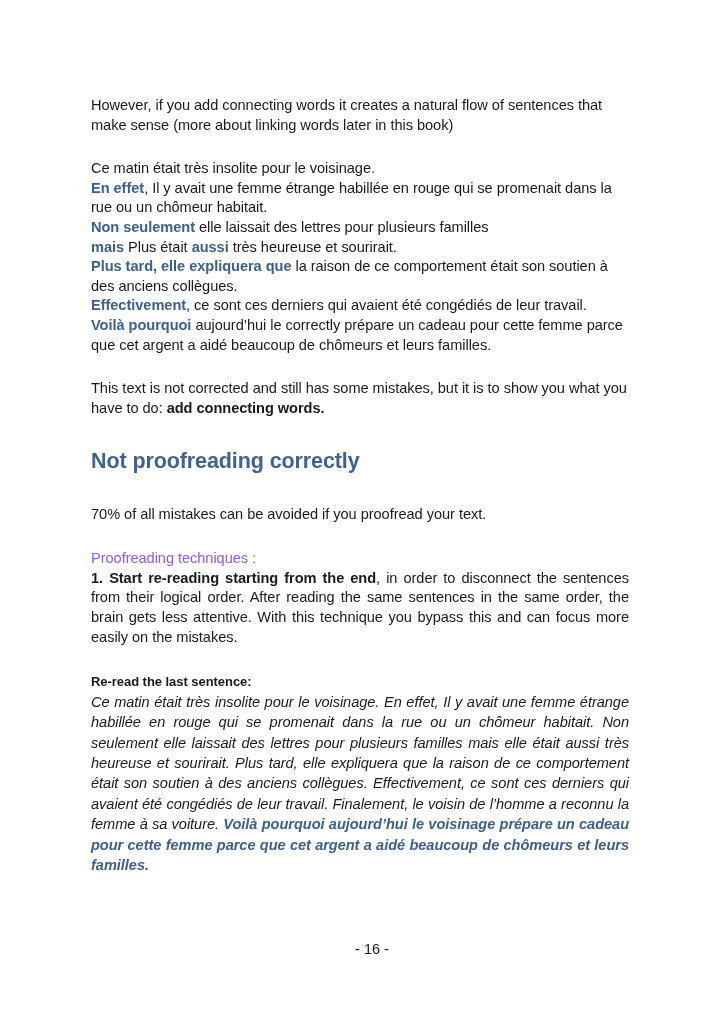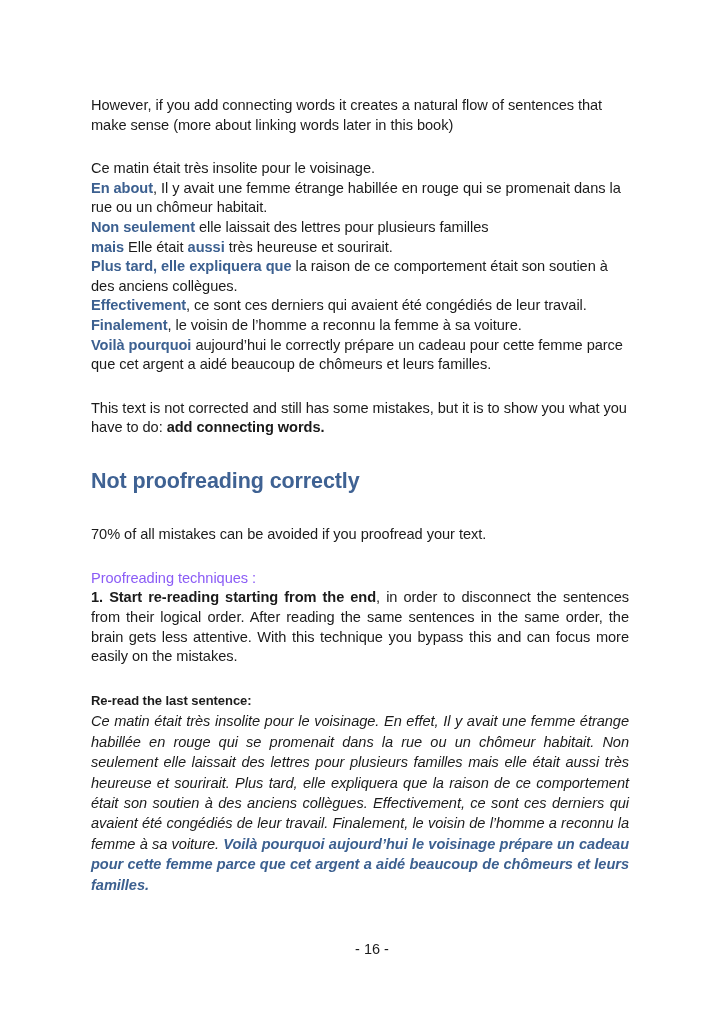--- a/index.html
+++ b/index.html
@@ -148,36 +148,33 @@
 
       <p class="p-body">However, if you add connecting words it creates a natural flow of sentences that make sense (more about linking words later in this book)</p>
 
       <div class="gap-md"></div>
 
       <div class="fr-block">
         <p>
           <span>Ce matin était très insolite pour le voisinage.</span>
         </p>
         <p>
-          <span class="blue-bold">En about</span><span>, Il y avait une femme étrange habillée en rouge qui se promenait dans la rue ou un chômeur habitait.</span>
+          <span class="blue-bold">En effet</span><span>, Il y avait une femme étrange habillée en rouge qui se promenait dans la rue ou un chômeur habitait.</span>
         </p>
         <p>
           <span class="blue-bold">Non seulement</span><span> elle laissait des lettres pour plusieurs familles</span>
         </p>
         <p>
-          <span class="blue-bold">mais</span><span> Elle était </span><span class="blue-bold">aussi</span><span> très heureuse et sourirait.</span>
+          <span class="blue-bold">mais</span><span> Plus était </span><span class="blue-bold">aussi</span><span> très heureuse et sourirait.</span>
         </p>
         <p>
           <span class="blue-bold">Plus tard, elle expliquera que</span><span> la raison de ce comportement était son soutien à des anciens collègues.</span>
         </p>
         <p>
           <span class="blue-bold">Effectivement</span><span>, ce sont ces derniers qui avaient été congédiés de leur travail.</span>
-        </p>
-        <p>
-          <span class="blue-bold">Finalement</span><span>, le voisin de l’homme a reconnu la femme à sa voiture.</span>
         </p>
         <p>
           <span class="blue-bold">Voilà pourquoi</span><span> aujourd’hui le correctly prépare un cadeau pour cette femme parce que cet argent a aidé beaucoup de chômeurs et leurs familles.</span>
         </p>
       </div>
 
       <div class="gap-md"></div>
 
       <p class="p-body"><span>This text is not corrected and still has some mistakes, but it is to show you what you have to do: </span><b>add connecting words.</b></p>
 

